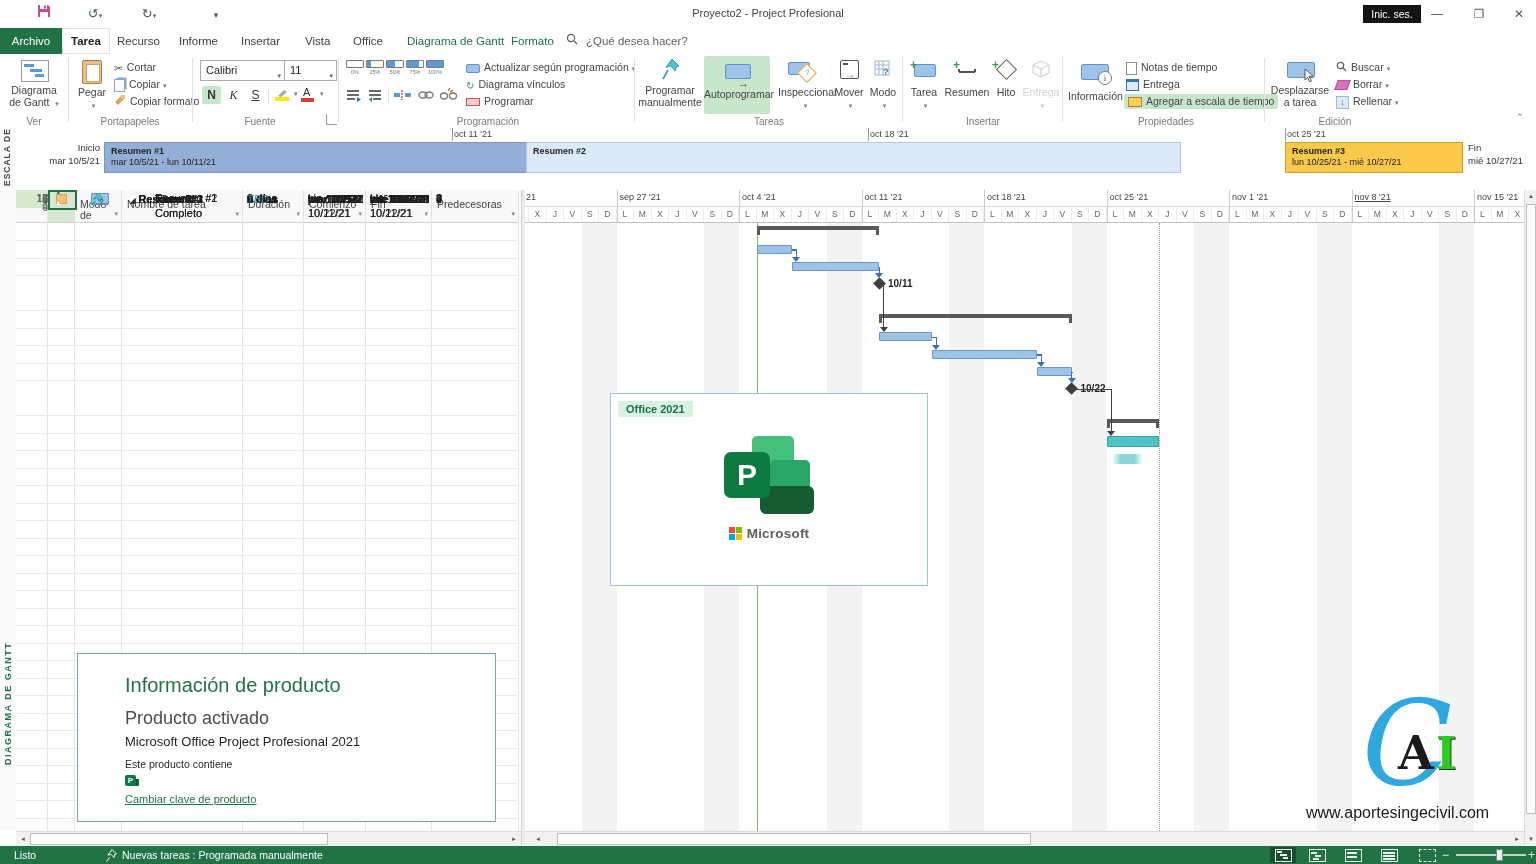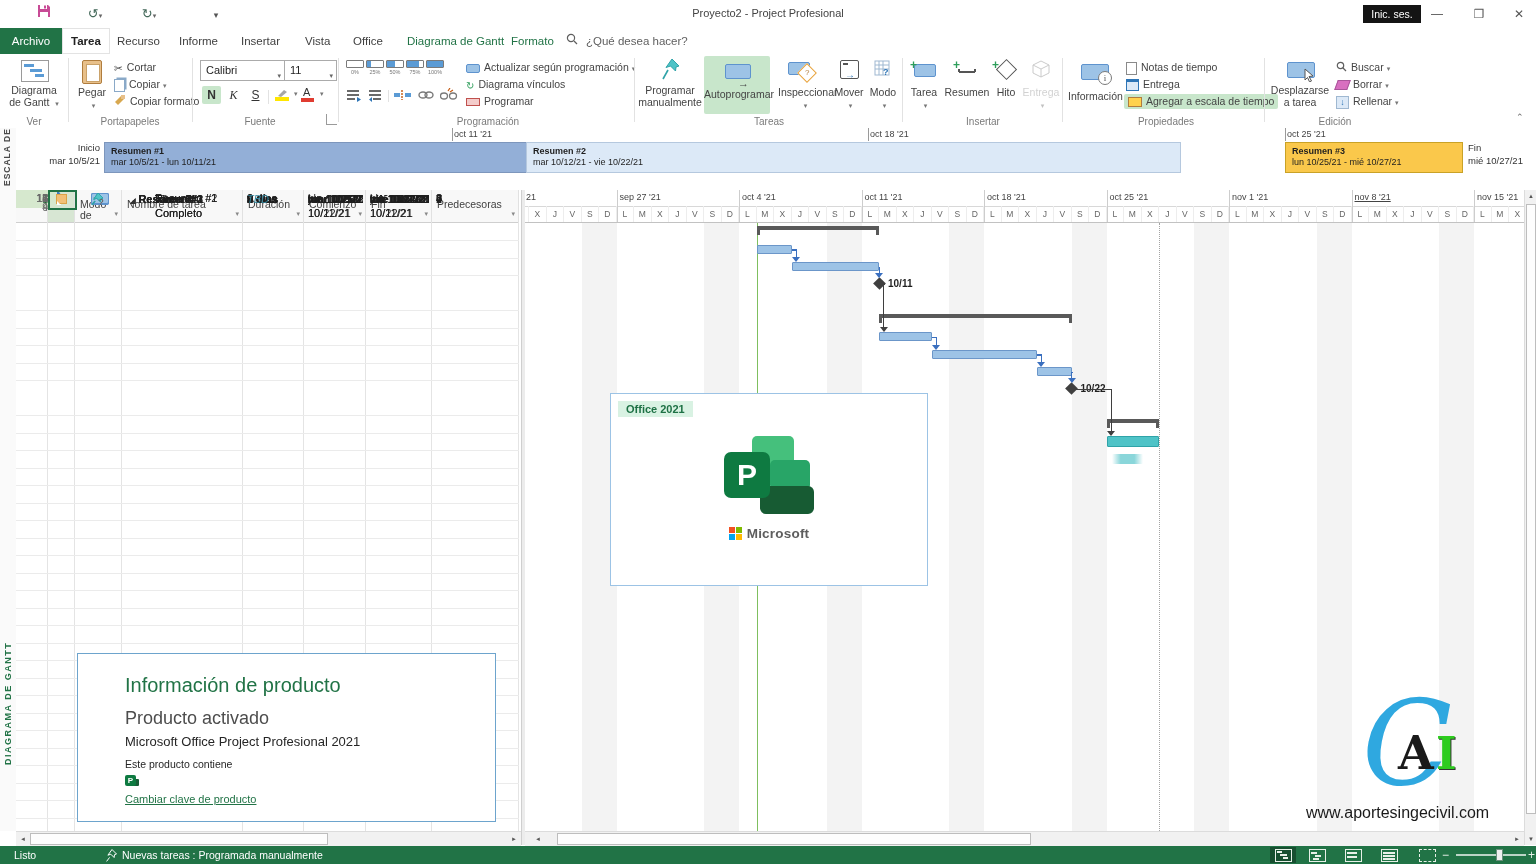--- a/index.html
+++ b/index.html
@@ -408,21 +408,20 @@
 
     <div class="tl-lab" style="left:22px;top:14px;width:62px;text-align:right">Inicio</div>
     <div class="tl-lab" style="left:8px;top:27px;width:76px;text-align:right">mar 10/5/21</div>
 
     <div class="tl-bar" style="left:88px;width:422px;background:#93afd7;border:1px solid #7d96bc">
       <div class="t1">Resumen #1</div>
         <div class="t2">mar 10/5/21 - lun 10/11/21</div>
     </div>
     <div class="tl-bar" style="left:510px;width:653px;background:#dce9f7;border:1px solid #b5c8de">
       <div class="t1">Resumen #2</div>
-        <div class="t2">mar 10/12/21 - vie 10/22/21</div>
     </div>
     <div class="tl-bar" style="left:1269px;width:176px;background:#fac84b;border:1px solid #c9a227">
       <div class="t1">Resumen #3</div>
         <div class="t2">lun 10/25/21 - mié 10/27/21</div>
     </div>
     <div class="tl-lab" style="left:1452px;top:14px">Fin</div>
     <div class="tl-lab" style="left:1452px;top:27px">mié 10/27/21</div>
   </div>
 
   <div id="gantt-strip">

